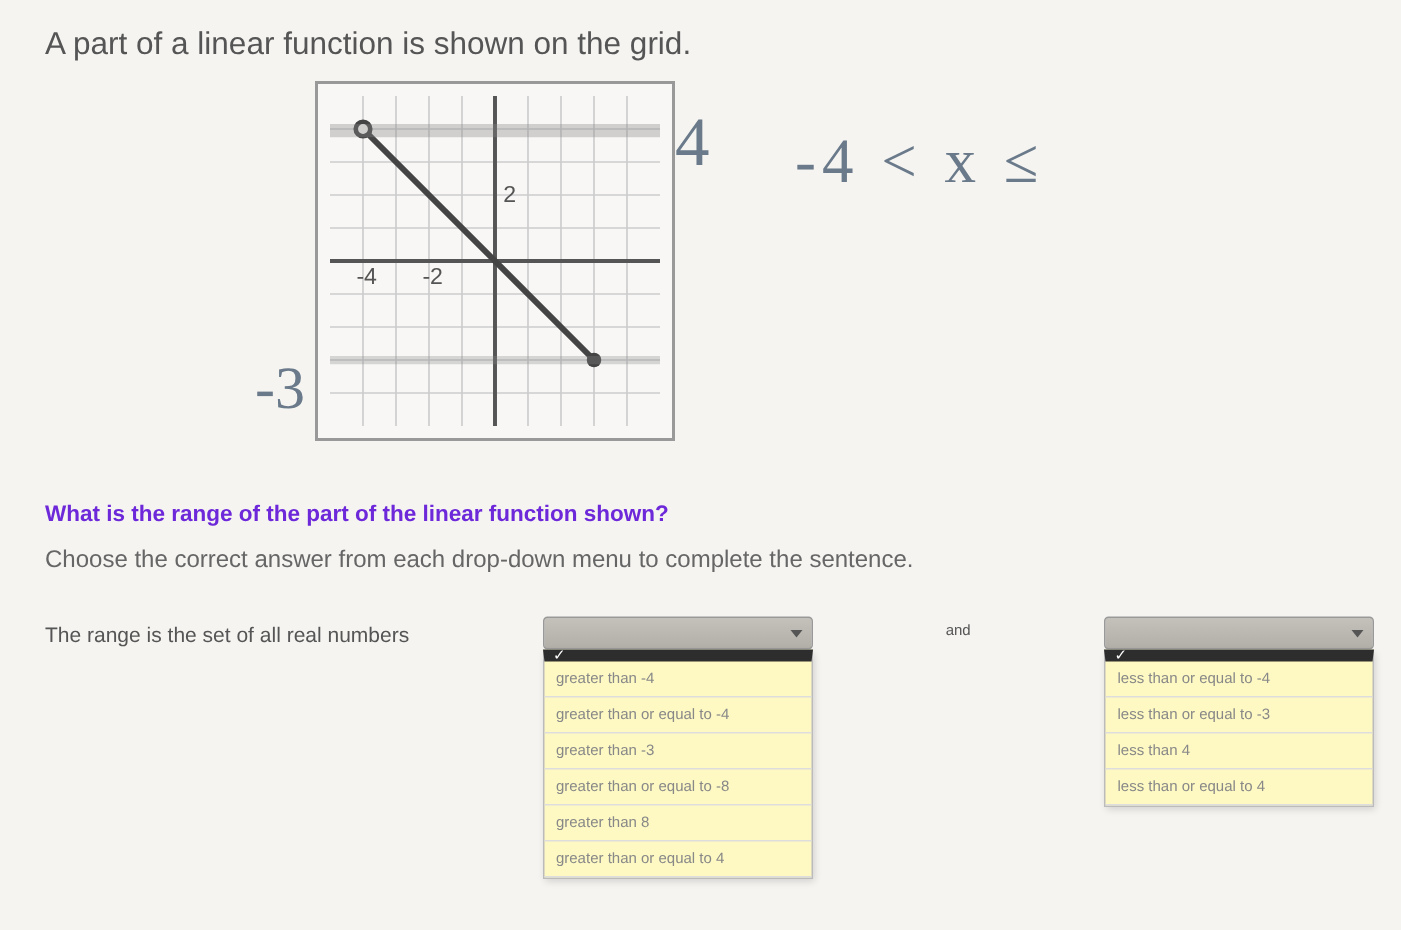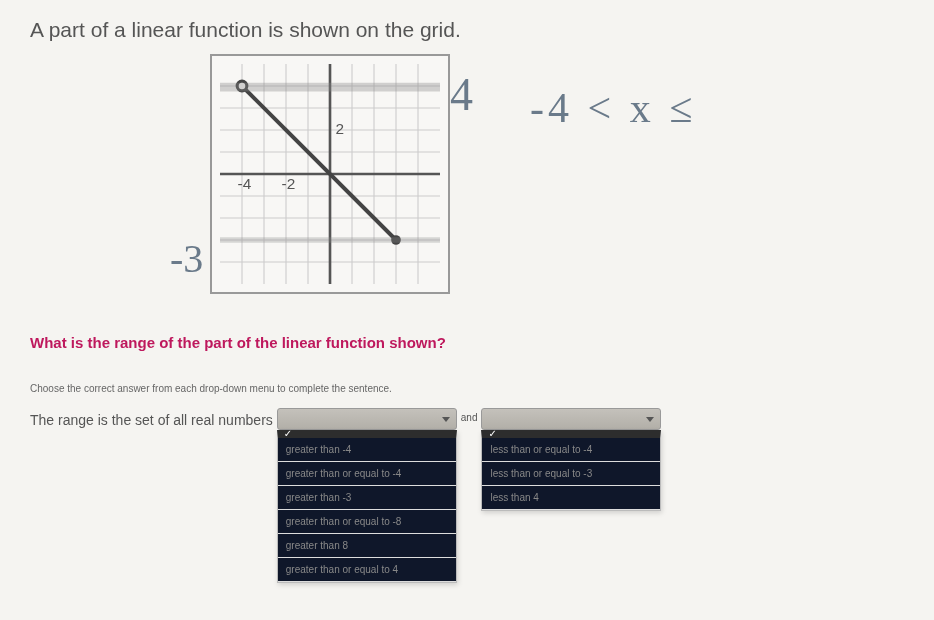--- a/index.html
+++ b/index.html
@@ -40,35 +40,36 @@
     color: #6a7a8a;
     font-size: 34px;
     font-weight: 500;
   }
   .hand-4 { top: 68px; left: 450px; font-size: 46px; }
   .hand-expr { top: 72px; left: 530px; font-size: 42px; letter-spacing: 4px; margin-top: 12px; }
   .hand-neg3 { top: 235px; left: 170px; font-size: 40px; }
   .question {
     margin-top: 40px;
     font-size: 15px;
-    color: #be185d;
+    color: #6d28d9;
     font-weight: 600;
   }
   .instruction {
-    margin-top: 32px;
-    font-size: 10px;
+    margin-top: 14px;
+    font-size: 16px;
     color: #666;
   }
   .sentence-row {
-    margin-top: 14px;
+    margin-top: 28px;
     font-size: 14px;
     color: #555;
     display: flex;
     align-items: flex-start;
     gap: 4px;
+    justify-content: space-between;
   }
   .sentence-text { padding-top: 4px; }
   .dropdown-wrap {
     display: flex;
     flex-direction: column;
     width: 180px;
   }
   .dd-header {
     height: 22px;
     background: linear-gradient(#c4c1bb, #b2afa8);
@@ -78,21 +79,21 @@
   }
   .dd-header::after {
     content: "";
     position: absolute;
     right: 6px; top: 8px;
     border-left: 4px solid transparent;
     border-right: 4px solid transparent;
     border-top: 5px solid #555;
   }
   .dd-list {
-    background: #0f172a;
+    background: #fef9c3;
     border: 1px solid #bbb;
     border-top: 8px solid #2d2d2d;
     margin-top: 0;
     box-shadow: 1px 2px 5px rgba(0,0,0,0.15);
     position: relative;
   }
   .dd-list::before {
     content: "✓";
     position: absolute;
     top: -10px;
@@ -173,16 +174,17 @@
     </div>
 
     <span class="and-label">and</span>
 
     <div class="dropdown-wrap">
       <div class="dd-header"></div>
       <div class="dd-list">
         <div class="dd-item">less than or equal to -4</div>
         <div class="dd-item">less than or equal to -3</div>
         <div class="dd-item">less than 4</div>
+        <div class="dd-item">less than or equal to 4</div>
       </div>
     </div>
   </div>
 </div>
 
 </body></html>

